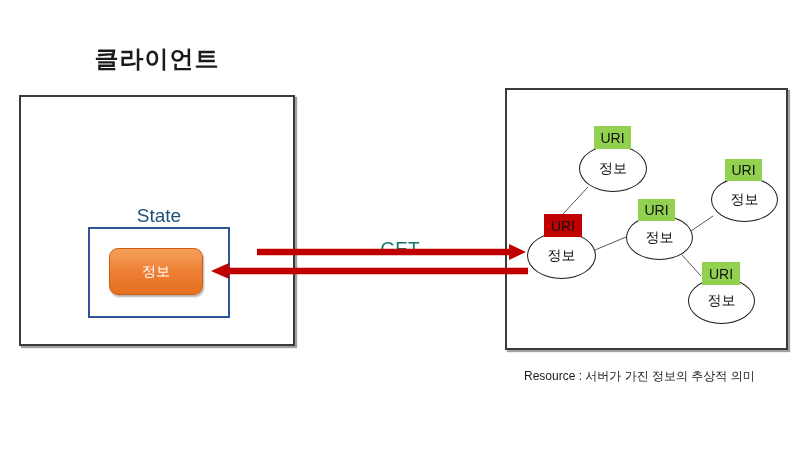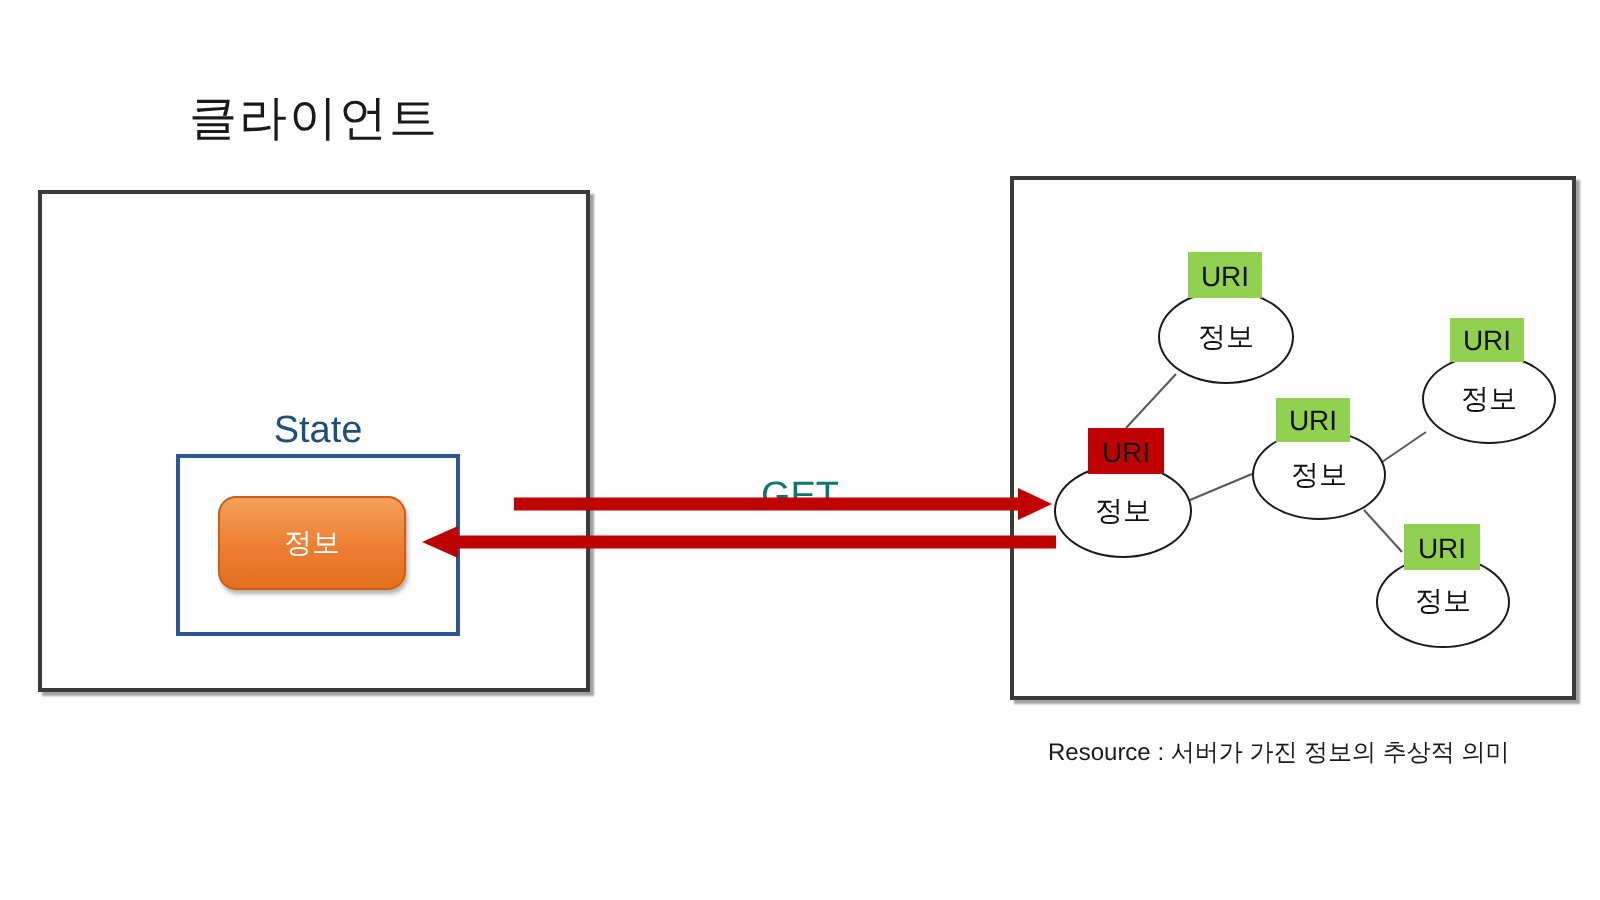--- a/index.html
+++ b/index.html
@@ -4,21 +4,21 @@
 <style>
   html,body { margin:0; padding:0; background:#fff; }
   #canvas {
     position:relative; width:800px; height:450px; background:#ffffff;
     font-family:"Liberation Sans", sans-serif; overflow:hidden;
   }
   .abs { position:absolute; }
 
   
   .section-title { font-size:24px; color:#1a1a1a; text-align:center; letter-spacing:1px; }
-  #client-title { left:19px; top:43px; width:276px; }
+  #client-title { left:19px; top:43px; width:276px;font-weight:bold; }
   #server-title { left:505px; top:48px; width:283px; }
 
   
   .outer-box {
     border:2px solid #3a3a3a; background:#ffffff;
     box-shadow:2px 2px 1px rgba(130,130,130,0.75);
   }
   #client-box { left:19px; top:95px; width:272px; height:247px; }
   #server-box { left:505px; top:88px; width:279px; height:258px; }
 

